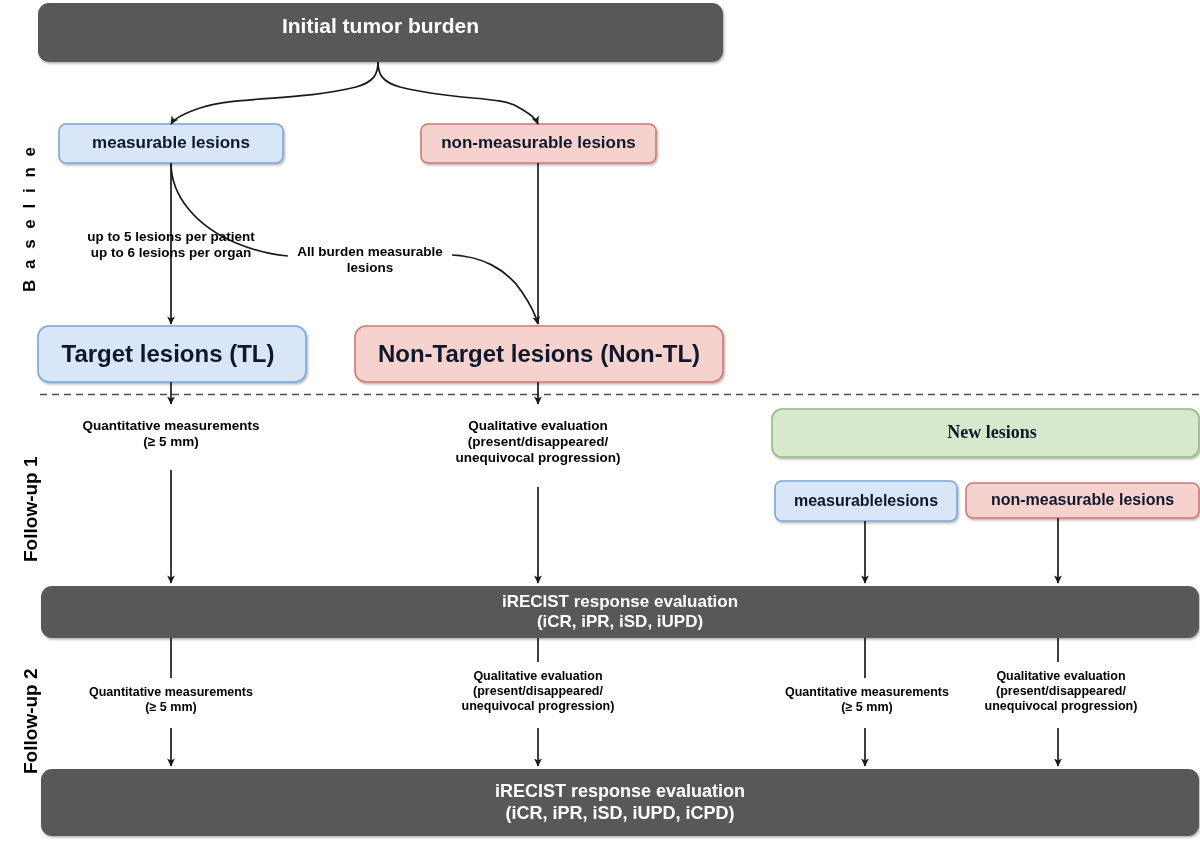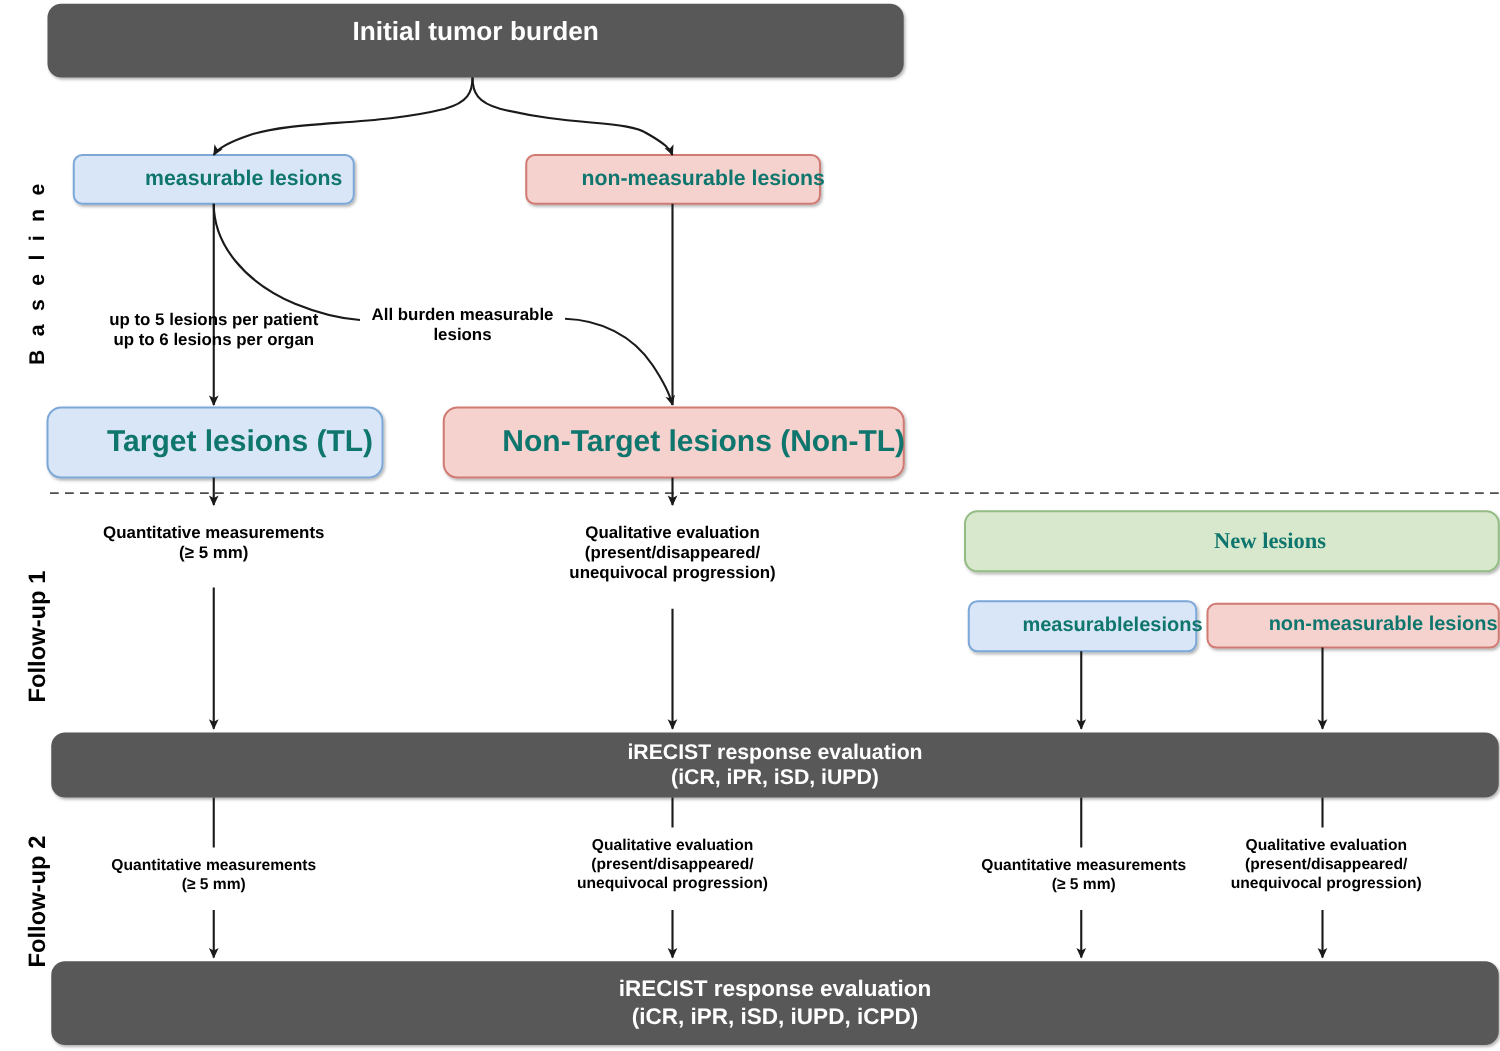--- a/index.html
+++ b/index.html
@@ -7,21 +7,21 @@
        font-family:"Liberation Sans","DejaVu Sans",sans-serif;}
   #stage{position:relative;width:1200px;height:841px;}
   svg#canvas{position:absolute;left:0;top:0;width:1200px;height:841px;}
 
   .node-text{
     position:absolute; display:flex; align-items:center; justify-content:center;
     text-align:center; font-weight:bold; line-height:1.18;
     pointer-events:none;
   }
   .dark-label{color:#ffffff;}
-  .light-label{color:#0f766e;padding-left:24px;}
+  .light-label{color:#0f172a;}
 
   .edge-label{
     position:absolute; text-align:center; font-weight:bold;
     color:#000000; line-height:1.2; pointer-events:none;
   }
 
   .side-label{
     position:absolute; font-weight:bold; color:#000000;
     white-space:nowrap; transform-origin:0 0;
   }
@@ -150,21 +150,21 @@
   <div class="node-text dark-label" style="left:41px; top:586px; width:1158px; height:52px; font-size:17px; flex-direction:column;">
     <span>iRECIST response evaluation</span>
     <span>(iCR, iPR, iSD, iUPD)</span>
   </div>
 
   <div class="node-text dark-label" style="left:41px; top:769px; width:1158px; height:67px; font-size:18px; flex-direction:column;">
     <span>iRECIST response evaluation</span>
     <span>(iCR, iPR, iSD, iUPD, iCPD)</span>
   </div>
 
-  <div class="edge-label" style="left:56px; top:248px; width:230px; font-size:13.5px;">
+  <div class="edge-label" style="left:56px; top:229px; width:230px; font-size:13.5px;">
     <div>up to 5 lesions per patient</div>
     <div>up to 6 lesions per organ</div>
   </div>
 
   <div class="edge-label" style="left:290px; top:244px; width:160px; font-size:13.5px;">
     <div>All burden measurable</div>
     <div>lesions</div>
   </div>
 
   <div class="edge-label" style="left:56px; top:418px; width:230px; font-size:13.5px;">

